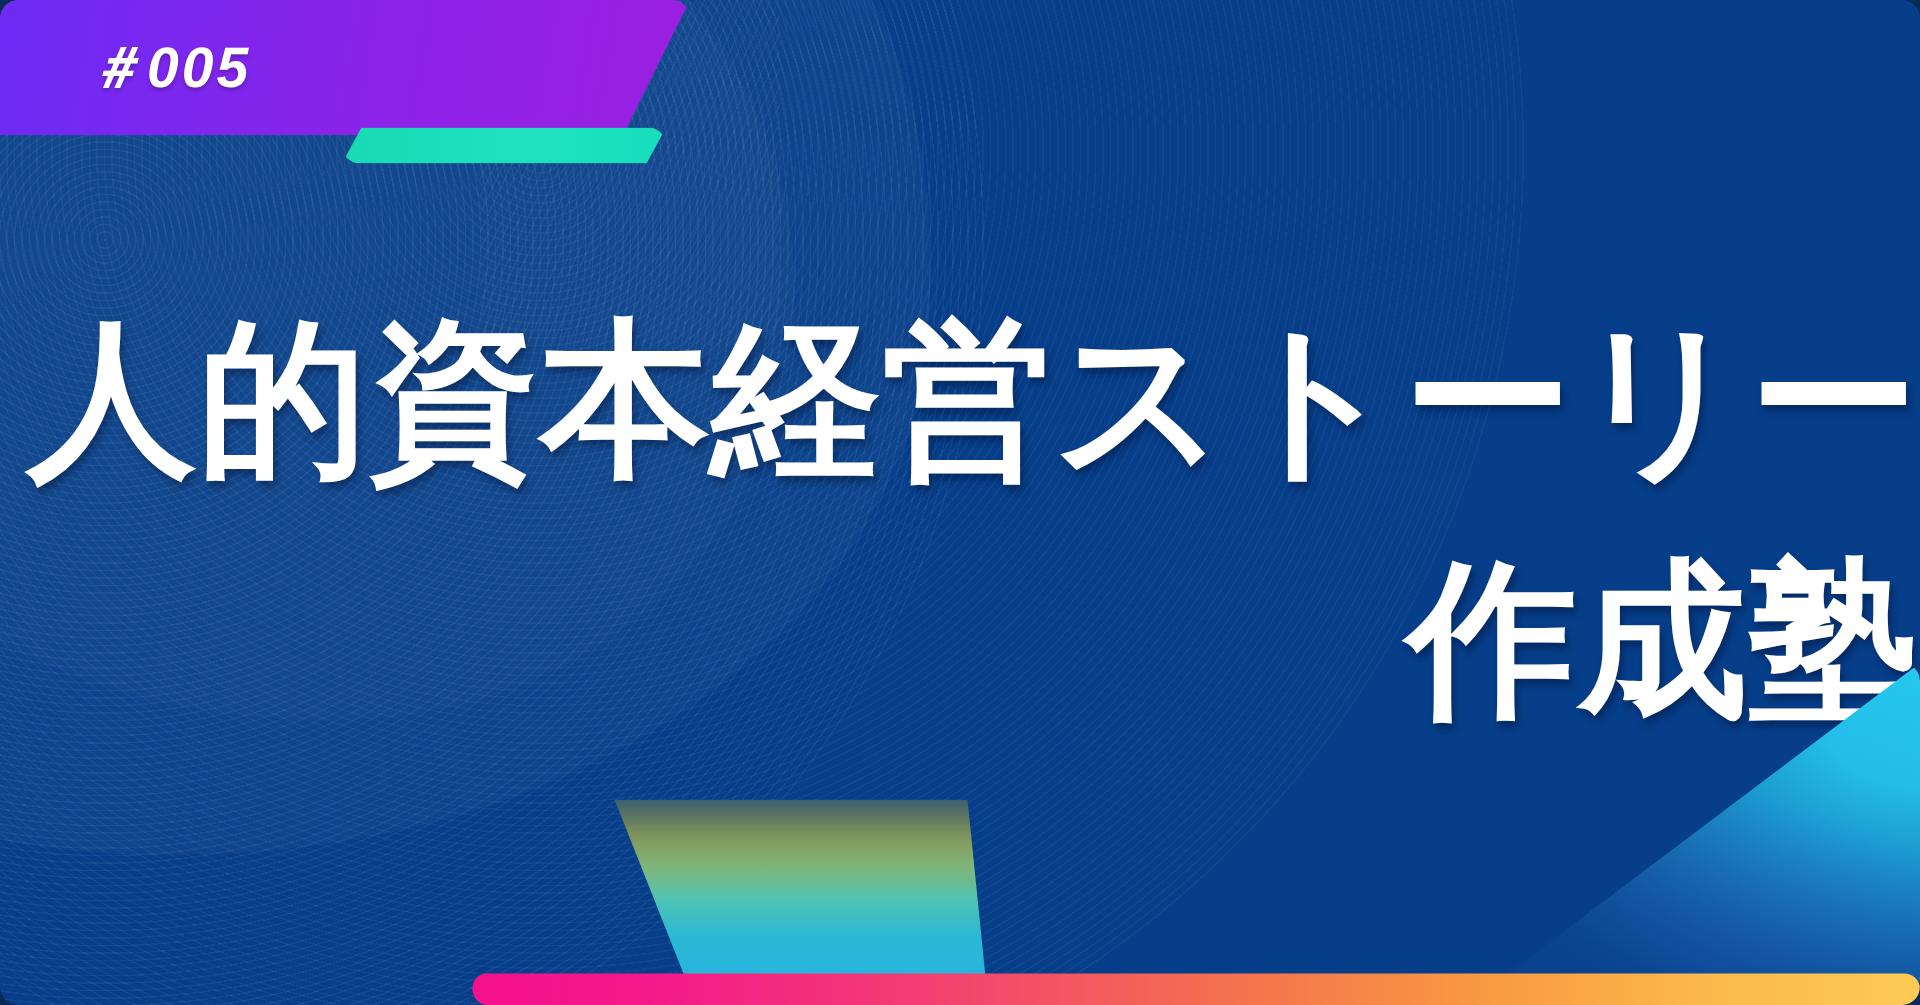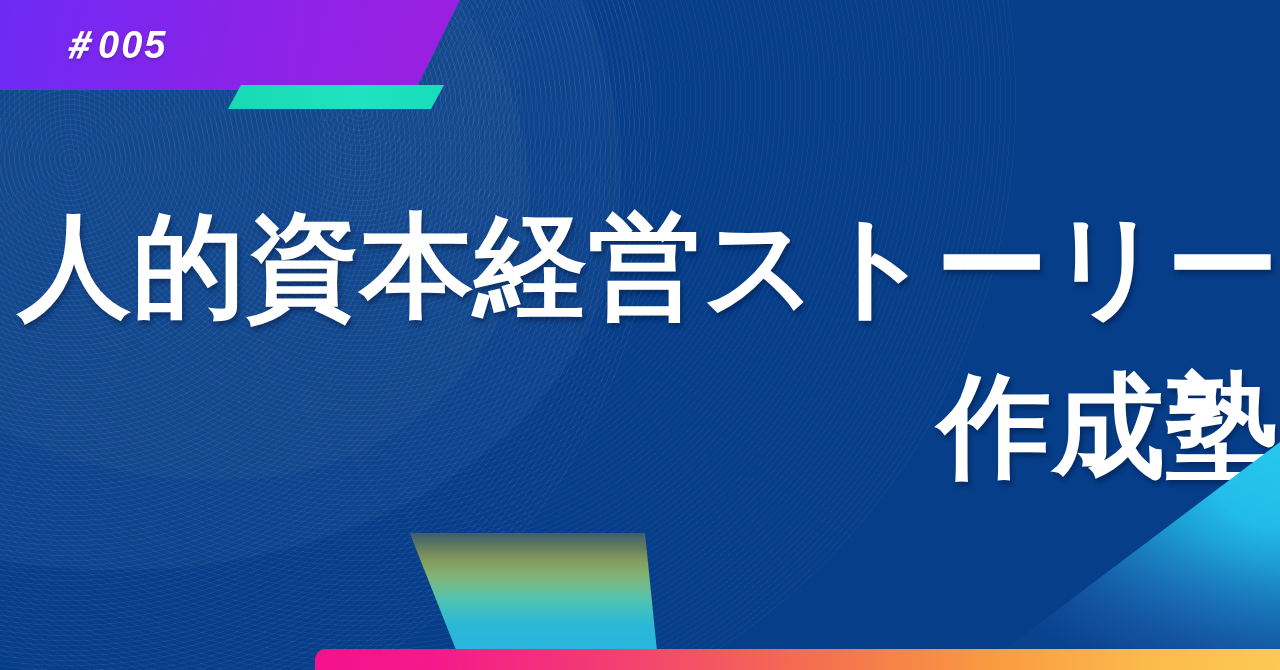--- a/index.html
+++ b/index.html
@@ -1,16 +1,16 @@
 <!DOCTYPE html>
 <html><head>
 <meta charset="utf-8">
 <style>
   html,body{margin:0;padding:0;background:#0b2a57;}
-  *{box-sizing:border-box;}
+  *{box-sizing:border-box;border-radius:12px;}
 
   #banner{
     position:relative;
     width:1280px;height:670px;
     overflow:hidden;
     background:#063E89;
     font-family:"Liberation Sans","DejaVu Sans",sans-serif;
   }
 
   

